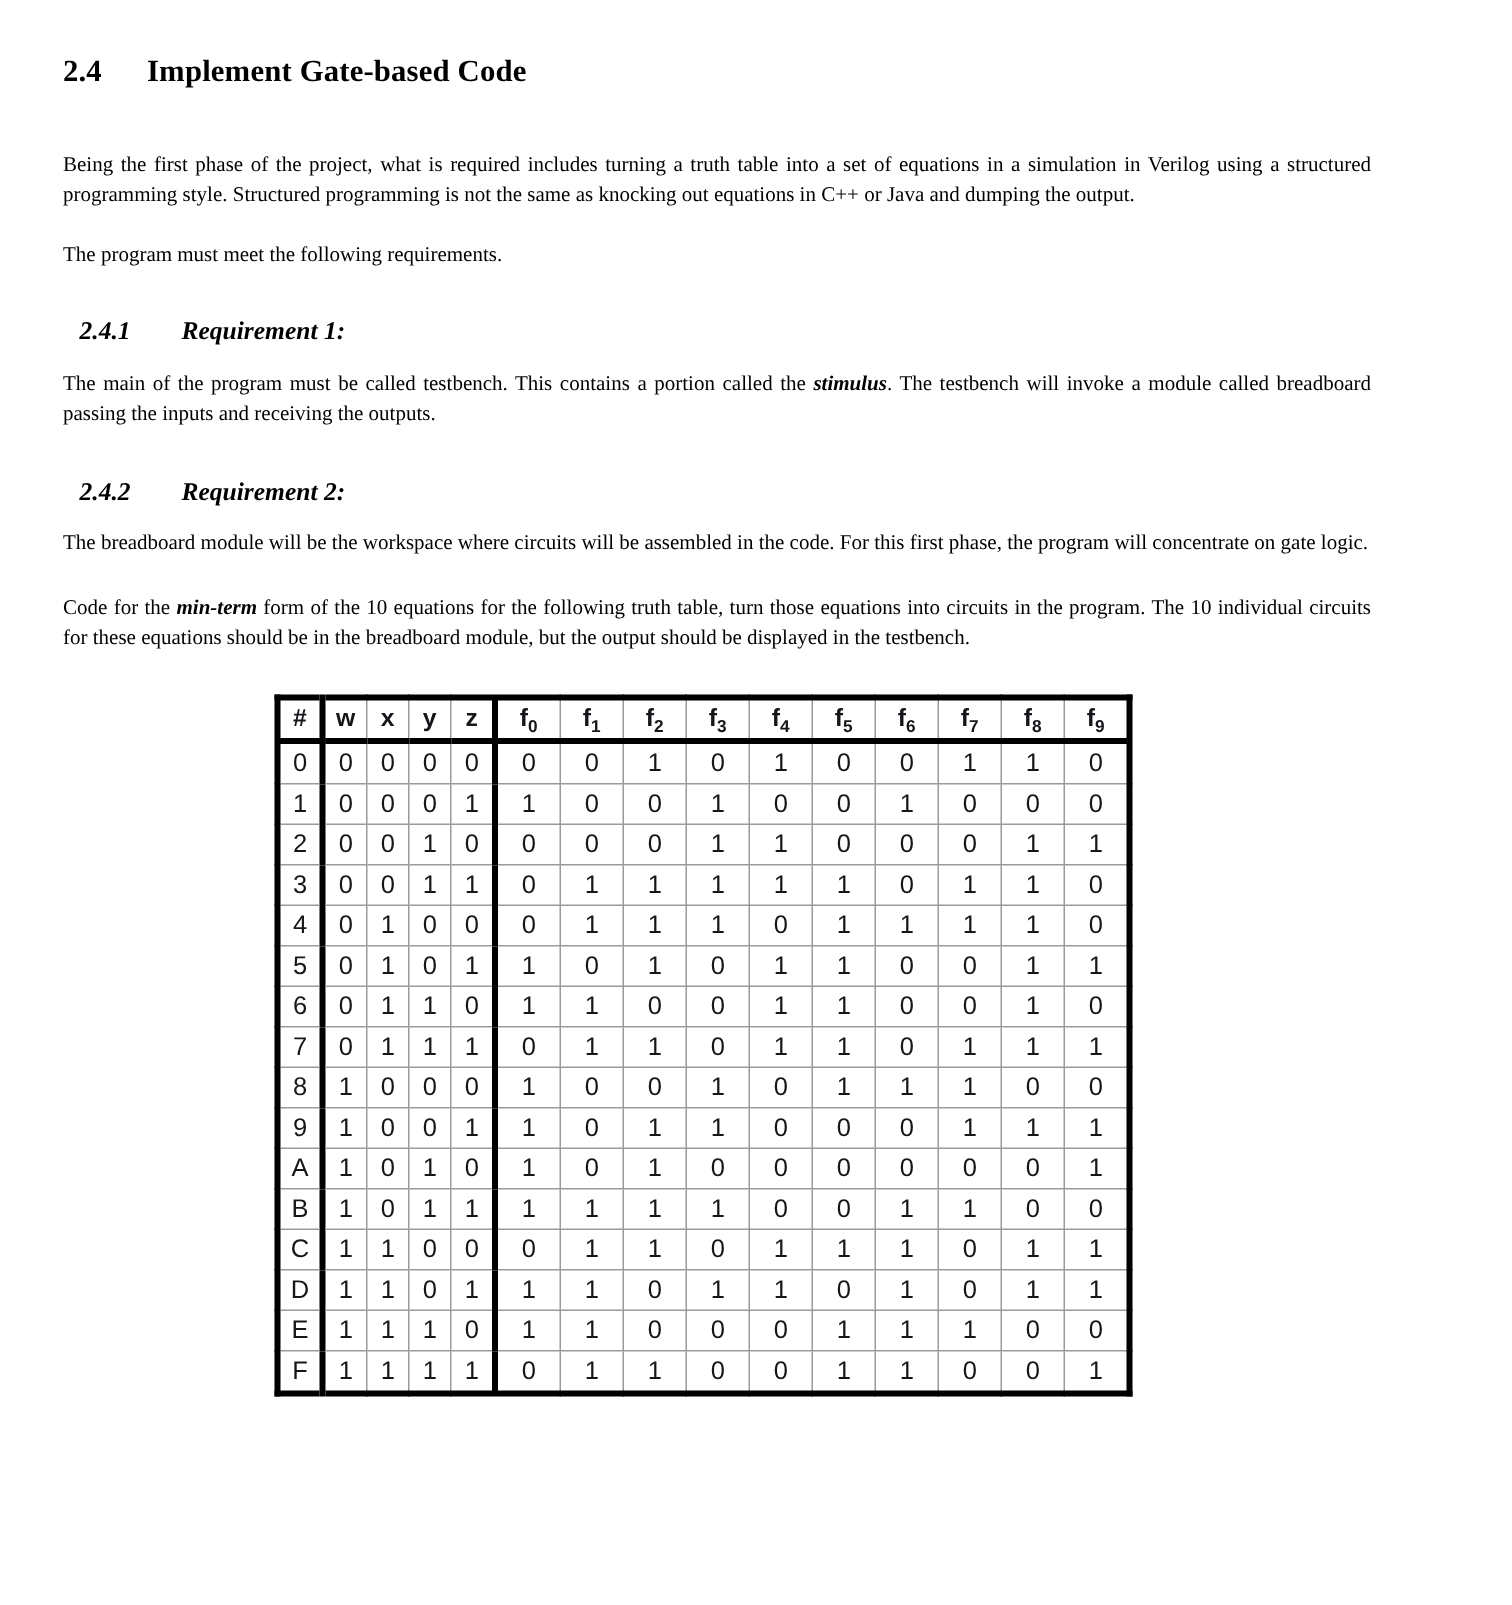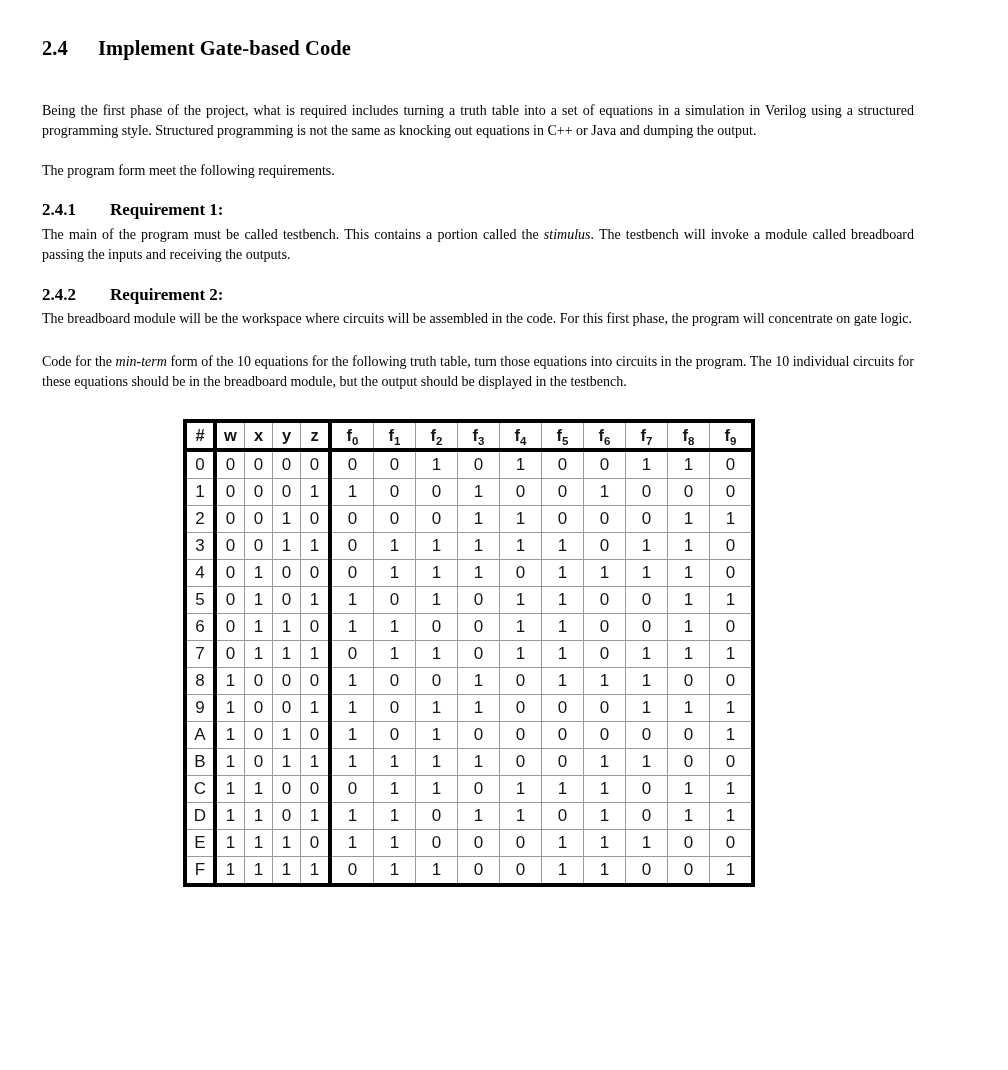--- a/index.html
+++ b/index.html
@@ -33,23 +33,24 @@
     letter-spacing: 0.1px;
   }
   h1.section-title .num {
     display: inline-block;
     width: 56px;
   }
 
   h2.sub-title {
     font-size: 17px;
     font-weight: bold;
-    margin: 0;
+    margin: 11px;
     padding: 0;
     line-height: 1.25;
+    font-style: italic;
   }
   h2.sub-title .num {
     display: inline-block;
     width: 68px;
   }
 
   
   p.body {
     font-size: 14px;
     line-height: 1.47;
@@ -59,21 +60,21 @@
   }
   p.body.nojust { text-align: left; }
 
   .sp-after-title { height: 40px; }
   .sp-para       { height: 19px; }
   .sp-small      { height: 4px; }
   .sp-req        { height: 18px; }
 
   em.bi {
     font-style: italic;
-    font-weight: normal;
+    font-weight: bold;
   }
 
   
   .table-wrap {
     margin-top: 26px;
     display: flex;
     justify-content: center;
     padding-right: 18px;
   }
   table.truth {
@@ -141,21 +142,21 @@
   <h1 class="section-title">
     <span class="num">2.4</span><span>Implement Gate-based Code</span>
   </h1>
 
   <div class="sp-after-title"></div>
 
   <p class="body">Being the first phase of the project, what is required includes turning a truth table into a set of equations in a simulation in Verilog using a structured programming style.  Structured programming is not the same as knocking out equations in C++ or Java and dumping the output.</p>
 
   <div class="sp-para"></div>
 
-  <p class="body nojust">The program form meet the following requirements.</p>
+  <p class="body nojust">The program must meet the following requirements.</p>
 
   <div class="sp-req"></div>
 
   <h2 class="sub-title">
     <span class="num">2.4.1</span><span>Requirement 1:</span>
   </h2>
   <div class="sp-small"></div>
   <p class="body"><span>The main of the program must be called testbench. This contains a portion called the </span><em class="bi">stimulus</em><span>. The testbench will invoke a module called breadboard passing the inputs and receiving the outputs.</span></p>
 
   <div class="sp-req"></div>

